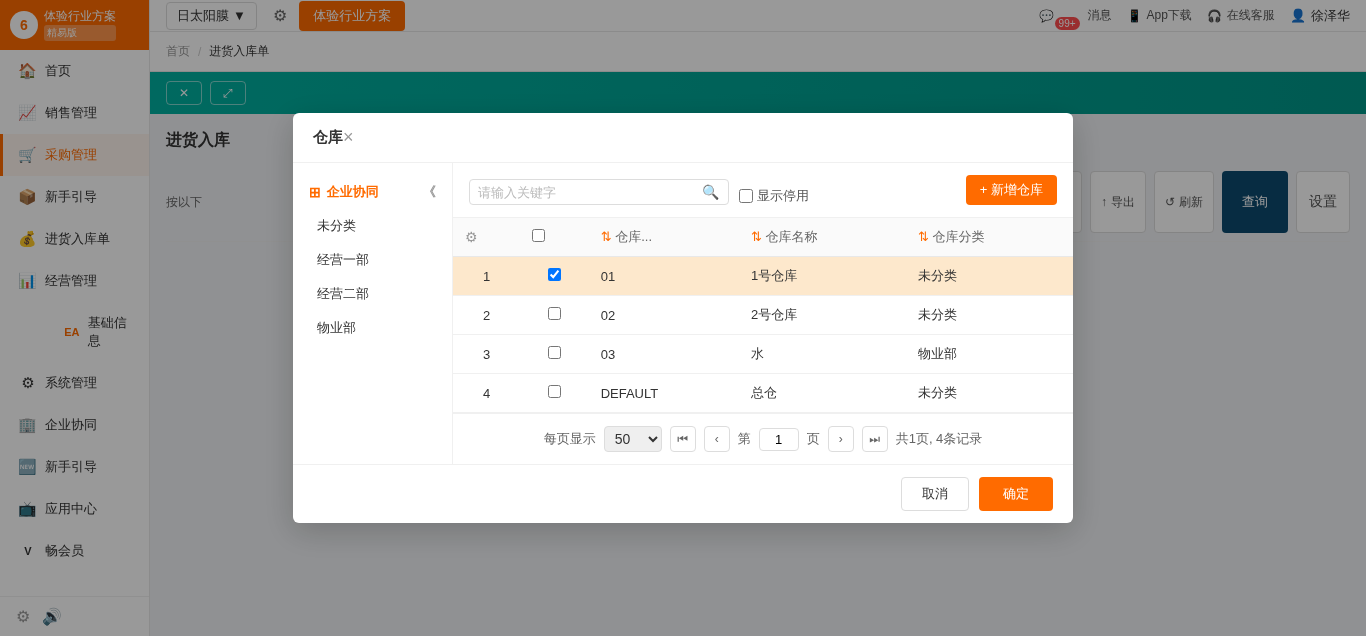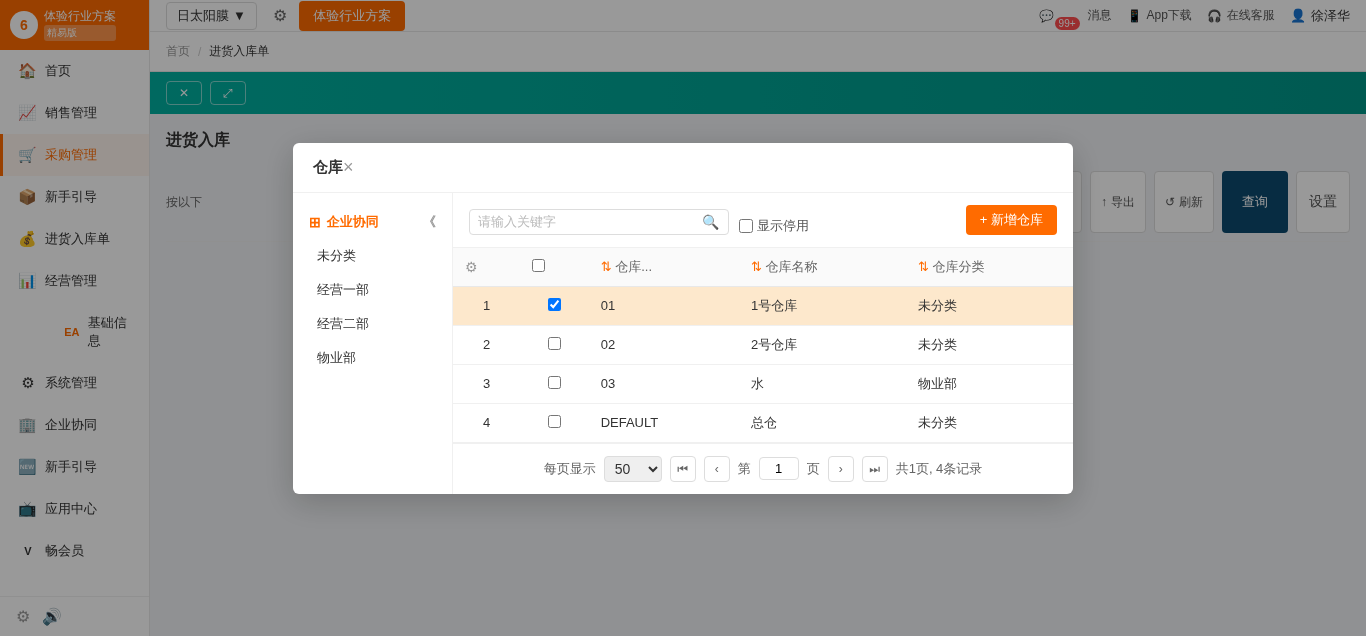--- a/index.html
+++ b/index.html
@@ -495,14 +495,18 @@
           <span class="page-label">第</span>
           <input type="text" class="page-input" value="1" style="">
           <span class="page-label">页</span>
           <button class="page-nav-btn">›</button>
           <button class="page-nav-btn">⏭</button>
           <span class="page-summary">共1页, 4条记录</span>
         </div>
       </div>
     </div>
 
+    <div class="modal-footer">
+      <button class="cancel-btn">取消</button>
+      <button class="confirm-btn">确定</button>
+    </div>
   </div>
 </div>
 
 </body></html>

